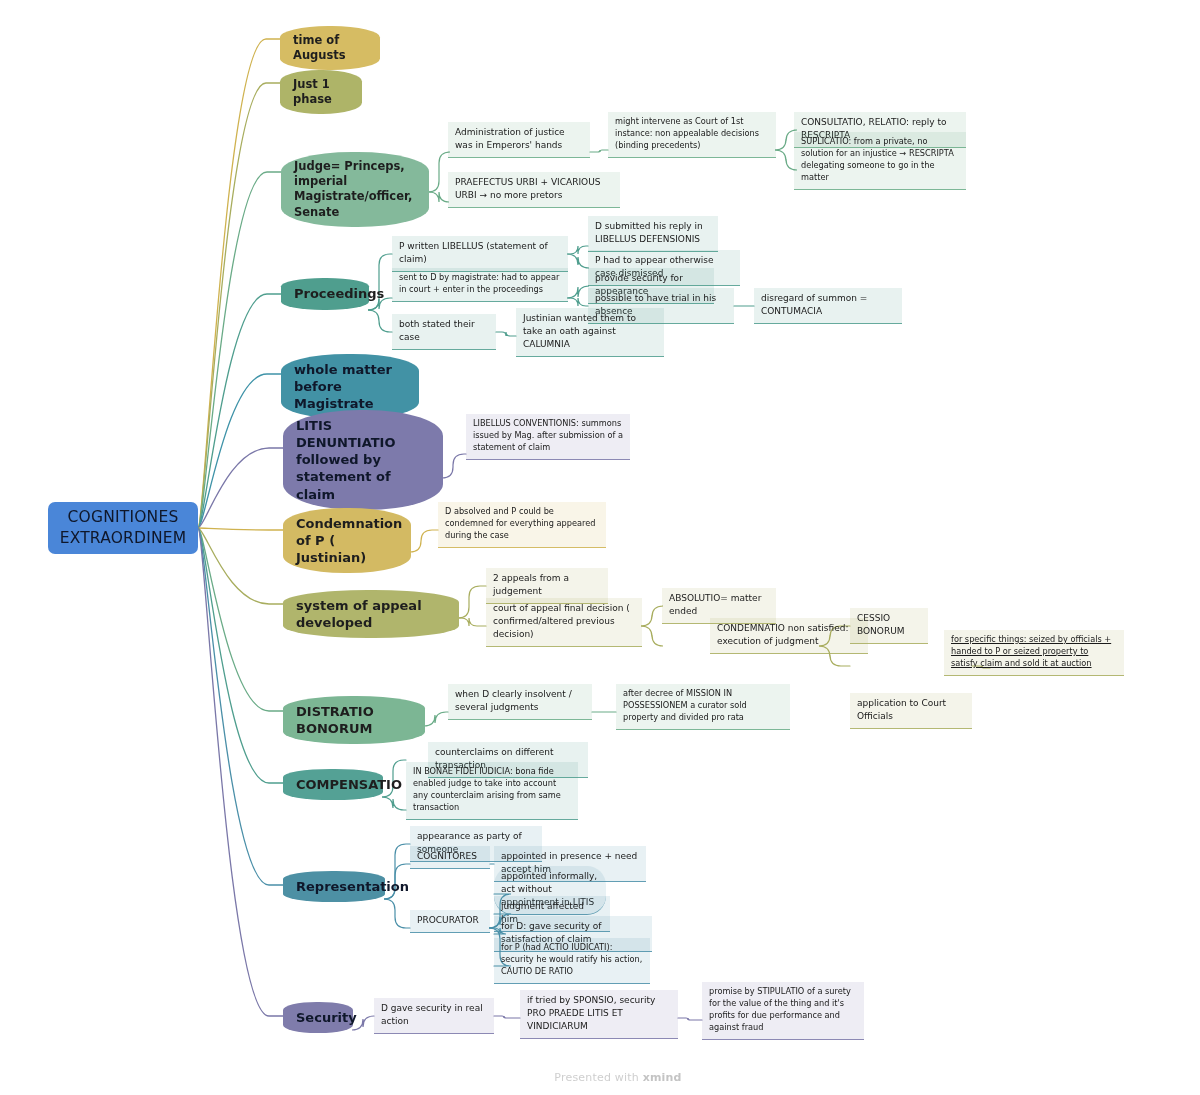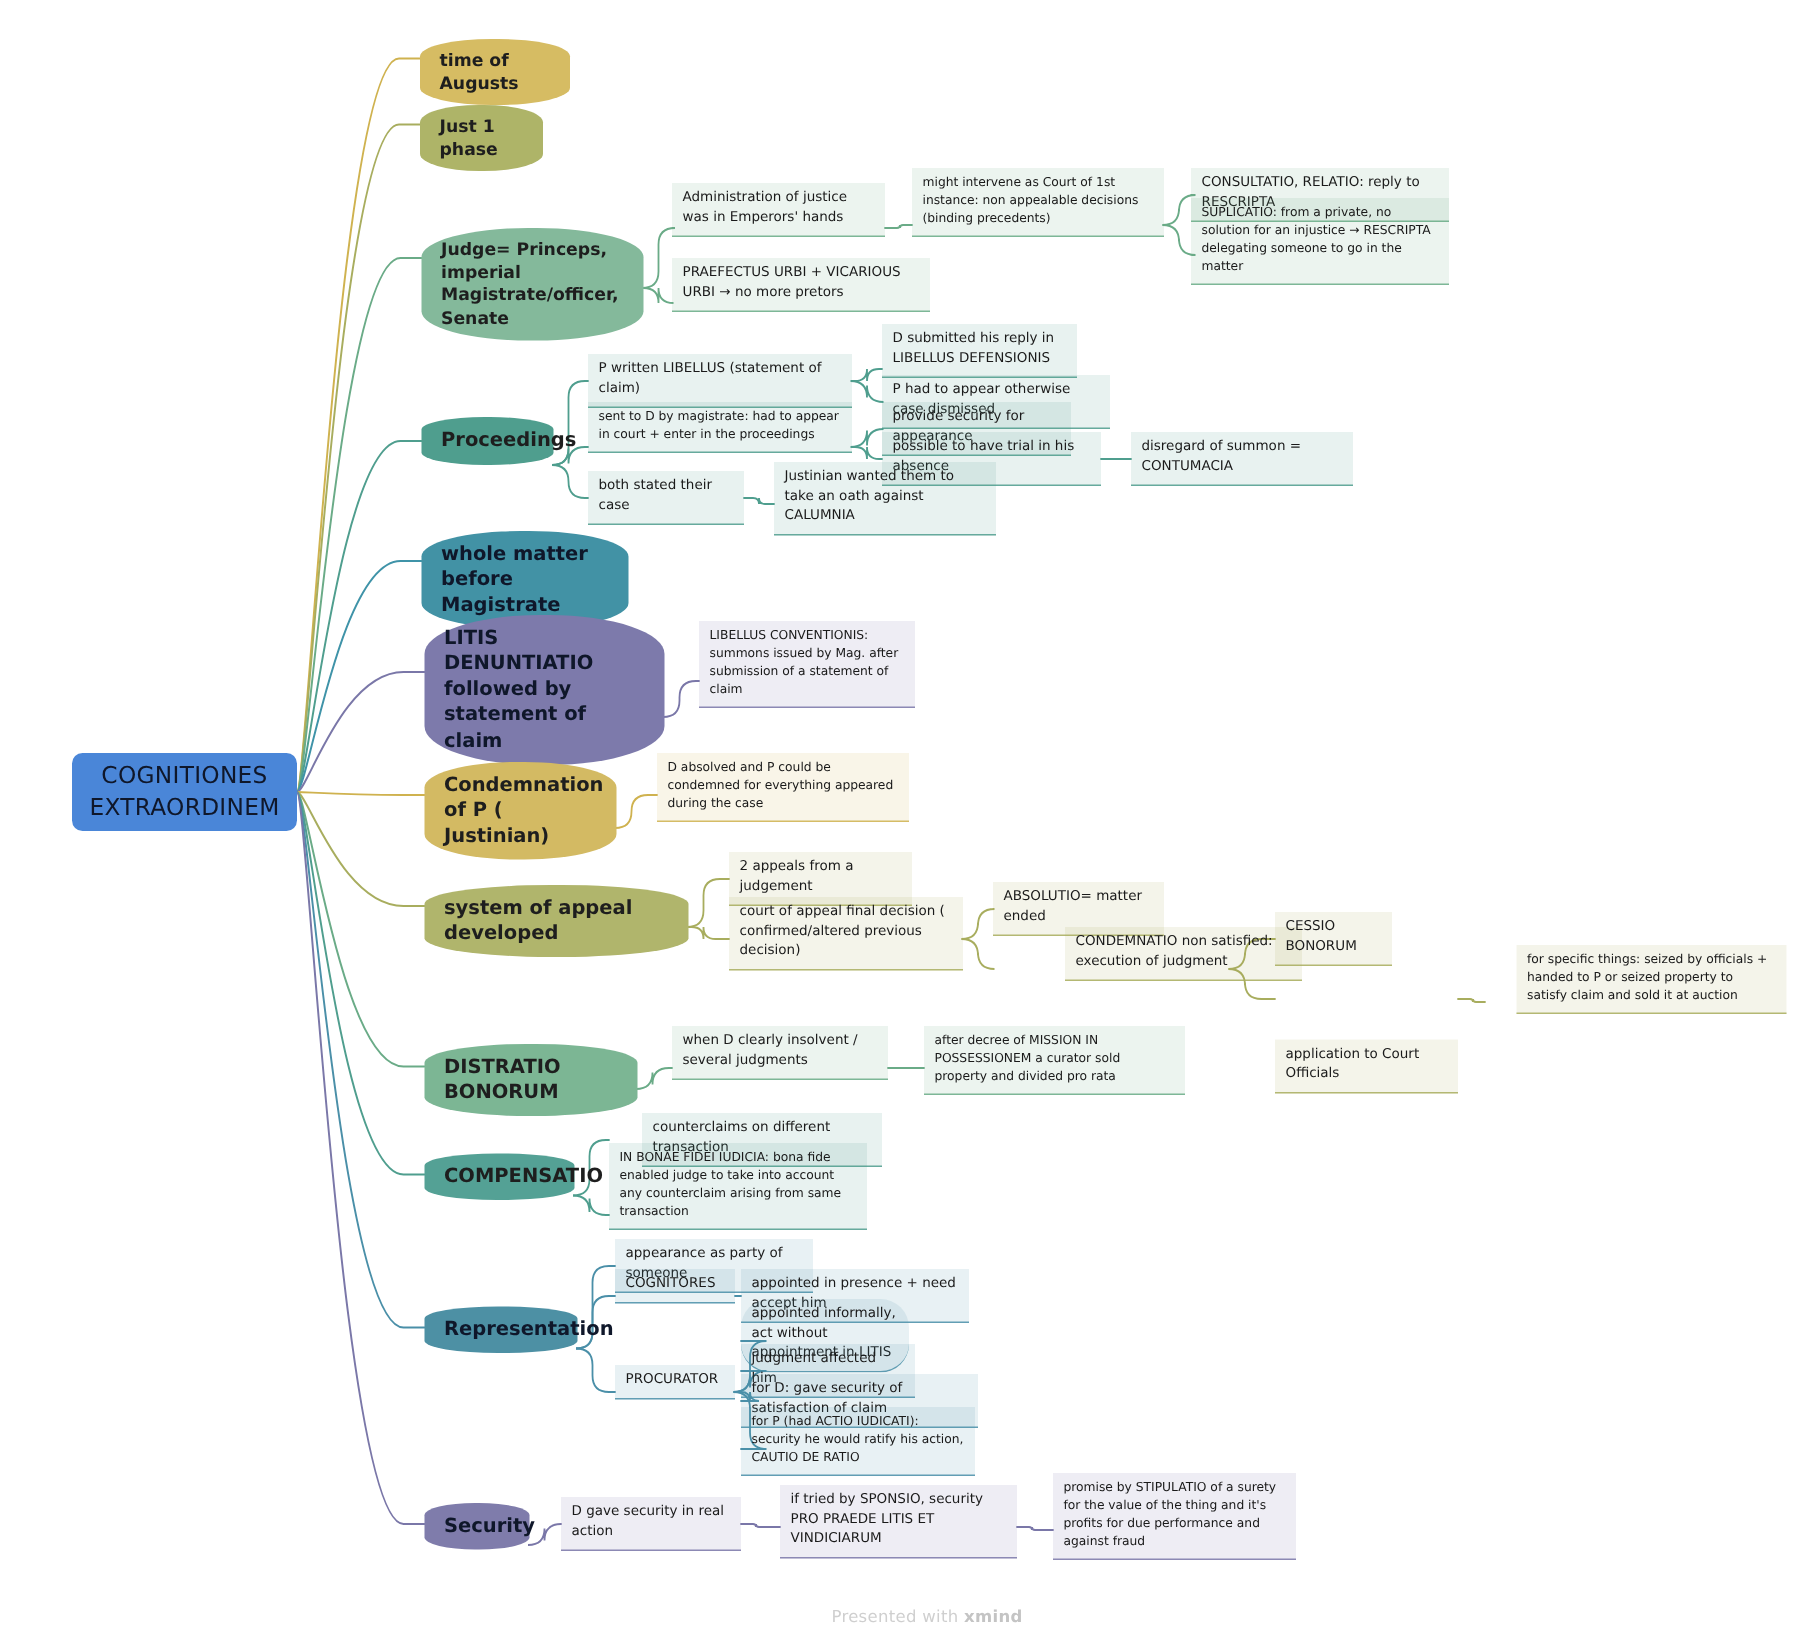--- a/index.html
+++ b/index.html
@@ -132,35 +132,35 @@
       <div class="sub" style="left: 588px; top: 288px; width: 146px; min-height: 18px; background: rgba(79, 158, 142, 0.13); border-bottom-color: rgba(79, 158, 142, 0.85);"><span>possible to have trial in his absence</span></div>
       <div class="sub" style="left: 754px; top: 288px; width: 148px; min-height: 18px; background: rgba(79, 158, 142, 0.13); border-bottom-color: rgba(79, 158, 142, 0.85);"><span>disregard of summon = CONTUMACIA</span></div>
       <div class="sub" style="left: 392px; top: 314px; width: 104px; min-height: 18px; background: rgba(79, 158, 142, 0.13); border-bottom-color: rgba(79, 158, 142, 0.85);"><span>both stated their case</span></div>
       <div class="sub" style="left: 516px; top: 308px; width: 148px; min-height: 28px; background: rgba(79, 158, 142, 0.13); border-bottom-color: rgba(79, 158, 142, 0.85);"><span>Justinian wanted them to take an oath against CALUMNIA</span></div>
       <div class="main lg white" style="left: 281px; top: 354px; width: 138px; min-height: 40px; background: rgb(66, 146, 165);">
         <span>whole matter before Magistrate</span>
       </div>
       <div class="main lg white" style="left: 283px; top: 410px; width: 160px; min-height: 60px; background: rgb(125, 122, 171);">
         <span>LITIS DENUNTIATIO followed by statement of claim</span>
       </div>
-      <div class="sub s8" style="left: 466px; top: 414px; width: 144px; min-height: 40px; background: rgba(122, 119, 168, 0.13); border-bottom-color: rgba(122, 119, 168, 0.85);"><span>LIBELLUS CONVENTIONIS: summons issued by Mag. after submission of a statement of claim</span></div>
+      <div class="sub s8" style="left: 466px; top: 414px; width: 164px; min-height: 40px; background: rgba(122, 119, 168, 0.13); border-bottom-color: rgba(122, 119, 168, 0.85);"><span>LIBELLUS CONVENTIONIS: summons issued by Mag. after submission of a statement of claim</span></div>
       <div class="main lg dark" style="left: 283px; top: 508px; width: 128px; min-height: 44px; background: rgb(211, 186, 99);">
         <span>Condemnation of P ( Justinian)</span>
       </div>
       <div class="sub s8" style="left: 438px; top: 502px; width: 168px; min-height: 28px; background: rgba(207, 178, 79, 0.13); border-bottom-color: rgba(207, 178, 79, 0.85);"><span>D absolved and P could be condemned for everything appeared during the case</span></div>
       <div class="main lg dark" style="left: 283px; top: 590px; width: 176px; min-height: 28px; background: rgb(176, 181, 108);">
         <span>system of appeal developed</span>
       </div>
       <div class="sub" style="left: 486px; top: 568px; width: 122px; min-height: 18px; background: rgba(168, 173, 94, 0.13); border-bottom-color: rgba(168, 173, 94, 0.85);"><span>2 appeals from a judgement</span></div>
       <div class="sub" style="left: 486px; top: 598px; width: 156px; min-height: 28px; background: rgba(168, 173, 94, 0.13); border-bottom-color: rgba(168, 173, 94, 0.85);"><span>court of appeal final decision ( confirmed/altered previous decision)</span></div>
       <div class="sub" style="left: 662px; top: 588px; width: 114px; min-height: 18px; background: rgba(168, 173, 94, 0.13); border-bottom-color: rgba(168, 173, 94, 0.85);"><span>ABSOLUTIO= matter ended</span></div>
       <div class="sub" style="left: 662px; top: 618px; width: 158px; min-height: 28px; background: rgba(168, 173, 94, 0.13); border-bottom-color: rgba(168, 173, 94, 0.85); margin-left: 48px;"><span>CONDEMNATIO non satisfied: execution of judgment</span></div>
       <div class="sub" style="left: 850px; top: 608px; width: 78px; min-height: 18px; background: rgba(168, 173, 94, 0.13); border-bottom-color: rgba(168, 173, 94, 0.85);"><span>CESSIO BONORUM</span></div>
       <div class="sub" style="left: 850px; top: 648px; width: 122px; min-height: 18px; background: rgba(168, 173, 94, 0.13); border-bottom-color: rgba(168, 173, 94, 0.85); margin-top: 45px;"><span>application to Court Officials</span></div>
-      <div class="sub s8" style="left: 1011px; top: 630px; width: 180px; min-height: 38px; background: rgba(168, 173, 94, 0.13); border-bottom-color: rgba(168, 173, 94, 0.85);"><span>for specific things: seized by officials + handed to P or seized property to satisfy claim and sold it at auction</span></div>
+      <div class="sub s8" style="left: 944px; top: 630px; width: 180px; min-height: 38px; background: rgba(168, 173, 94, 0.13); border-bottom-color: rgba(168, 173, 94, 0.85); text-decoration: underline;"><span>for specific things: seized by officials + handed to P or seized property to satisfy claim and sold it at auction</span></div>
       <div class="main lg dark" style="left: 283px; top: 696px; width: 142px; min-height: 30px; background: rgb(124, 182, 148);">
         <span>DISTRATIO BONORUM</span>
       </div>
       <div class="sub" style="left: 448px; top: 684px; width: 144px; min-height: 28px; background: rgba(106, 171, 135, 0.13); border-bottom-color: rgba(106, 171, 135, 0.85);"><span>when D clearly insolvent / several judgments</span></div>
       <div class="sub s8" style="left: 616px; top: 684px; width: 174px; min-height: 28px; background: rgba(106, 171, 135, 0.13); border-bottom-color: rgba(106, 171, 135, 0.85);"><span>after decree of MISSION IN POSSESSIONEM a curator sold property and divided pro rata</span></div>
       <div class="main lg dark" style="left: 283px; top: 769px; width: 100px; min-height: 28px; background: rgb(84, 161, 149);">
         <span>COMPENSATIO</span>
       </div>
       <div class="sub" style="left: 428px; top: 742px; width: 160px; min-height: 18px; background: rgba(79, 158, 142, 0.13); border-bottom-color: rgba(79, 158, 142, 0.85);"><span>counterclaims on different transaction</span></div>
       <div class="sub s8" style="left: 406px; top: 762px; width: 172px; min-height: 48px; background: rgba(79, 158, 142, 0.13); border-bottom-color: rgba(79, 158, 142, 0.85);"><span>IN BONAE FIDEI IUDICIA: bona fide enabled judge to take into account any counterclaim arising from same transaction</span></div>

